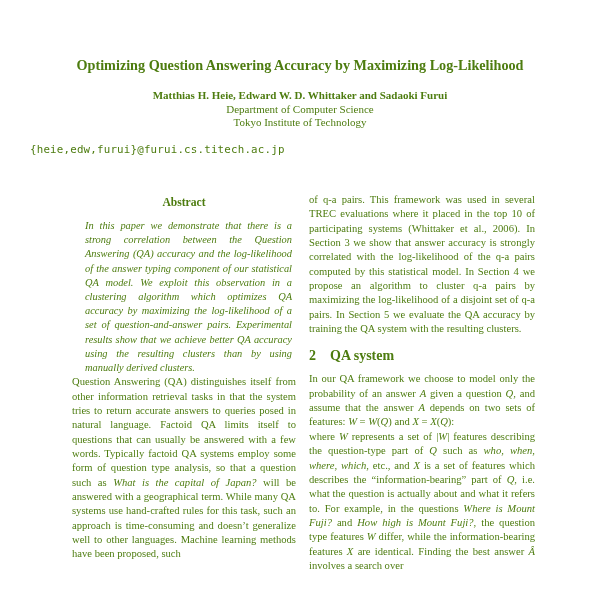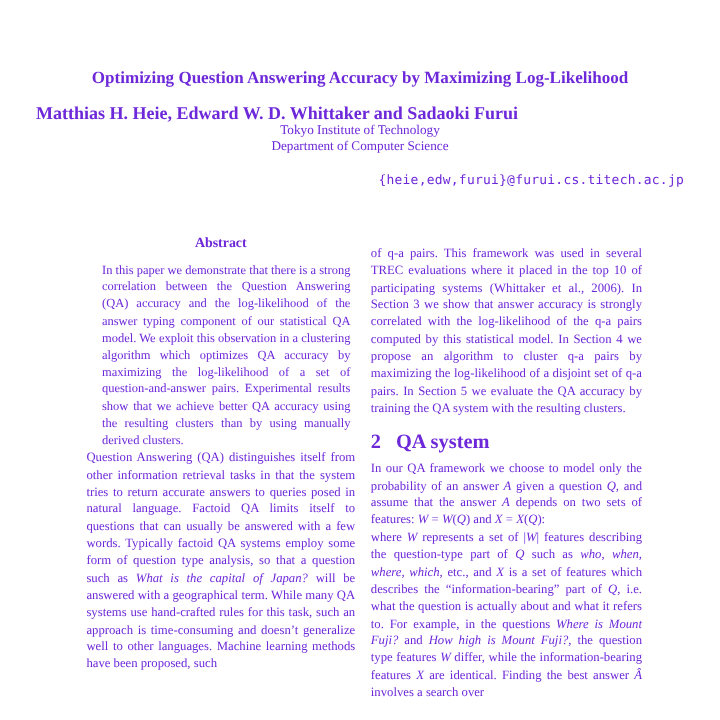--- a/index.html
+++ b/index.html
@@ -1,84 +1,84 @@
 <!DOCTYPE html>
 <html><head>
 <meta charset="utf-8">
 <style>
   html,body{margin:0;padding:0;background:#ffffff;}
   .page{
     position:relative;
     width:600px;height:600px;
     background:#ffffff;
-    color:#6d28d9;
+    color:#4d7c0f;
     font-family:"Liberation Serif", serif;
     overflow:hidden;
     -webkit-font-smoothing:antialiased;
   }
   .paper-title{
     position:absolute;top:57px;left:30px;right:30px;
     text-align:center;font-weight:bold;font-size:14.2px;line-height:17px;
   }
   .authors{
     position:absolute;top:88px;left:30px;right:30px;
-    font-weight:bold;font-size:15px;line-height:14px;
+    text-align:center;font-weight:bold;font-size:11px;line-height:14px;
   }
   .affiliation{
     position:absolute;top:103px;left:30px;right:30px;
     text-align:center;font-size:11px;line-height:13.2px;
   }
   .email{
     position:absolute;top:143px;left:30px;right:30px;
-    text-align:right;
+    text-align:left;
     font-family:"DejaVu Sans Mono","Liberation Mono",monospace;
     font-size:10.8px;line-height:13px;letter-spacing:0.2px;
   }
   .col{position:absolute;text-align:justify;}
   .col-left{left:72px;top:196px;width:224px;}
   .col-right{left:309px;top:193px;width:226px;}
   .abstract-heading{
     text-align:center;font-weight:bold;font-size:11.6px;
     margin:0 0 10px 0;
   }
   .abstract-body{
     font-size:10.4px;line-height:14.2px;
-    margin:0 4px 0 13px;text-align:justify;
+    margin:0 4px 0 13px;text-align:justify;font-style:italic;
   }
   .sec-heading{
-    font-weight:bold;font-size:17px;line-height:14px;
+    font-weight:bold;font-size:14px;line-height:14px;
     margin:13px 0 9px 0;text-align:left;
   }
   .sec-num{display:inline-block;min-width:9px;margin-right:12px;}
   .body-para{
     font-size:10.6px;line-height:14.35px;margin:0;text-align:justify;
   }
-  .mt{margin-top:12px;}
+  .mt{margin-top:0;}
   .equation-row{
     position:relative;margin:8px 0 7px 0;
     text-align:center;font-size:11.2px;line-height:15px;
   }
   .equation-number{
     position:absolute;right:0;top:0;font-size:10.6px;
   }
   .it{font-style:italic;}
   p{margin:0;}
 </style>
 </head>
 <body>
 
 <div class="page">
 
   <div class="paper-title">Optimizing Question Answering Accuracy by Maximizing Log-Likelihood</div>
 
   <div class="authors">Matthias H. Heie, Edward W. D. Whittaker and Sadaoki Furui</div>
 
   <div class="affiliation">
+    <div>Department of Computer Science</div>
     <div>Tokyo Institute of Technology</div>
-    <div>Department of Computer Science</div>
   </div>
 
   <div class="email">{heie,edw,furui}@furui.cs.titech.ac.jp</div>
 
   <div class="col col-left">
     <div class="abstract-heading">Abstract</div>
     <p class="abstract-body">In this paper we demonstrate that there is a strong correlation between the Question Answering (QA) accuracy and the log-likelihood of the answer typing component of our statistical QA model. We exploit this observation in a clustering algorithm which optimizes QA accuracy by maximizing the log-likelihood of a set of question-and-answer pairs. Experimental results show that we achieve better QA accuracy using the resulting clusters than by using manually derived clusters.</p>
     <p class="body-para"><span>Question Answering (QA) distinguishes itself from other information retrieval tasks in that the system tries to return accurate answers to queries posed in natural language. Factoid QA limits itself to questions that can usually be answered with a few words. Typically factoid QA systems employ some form of question type analysis, so that a question such as </span><span class="it">What is the capital of Japan?</span><span> will be answered with a geographical term. While many QA systems use hand-crafted rules for this task, such an approach is time-consuming and doesn’t generalize well to other languages. Machine learning methods have been proposed, such</span></p>
   </div>
 

